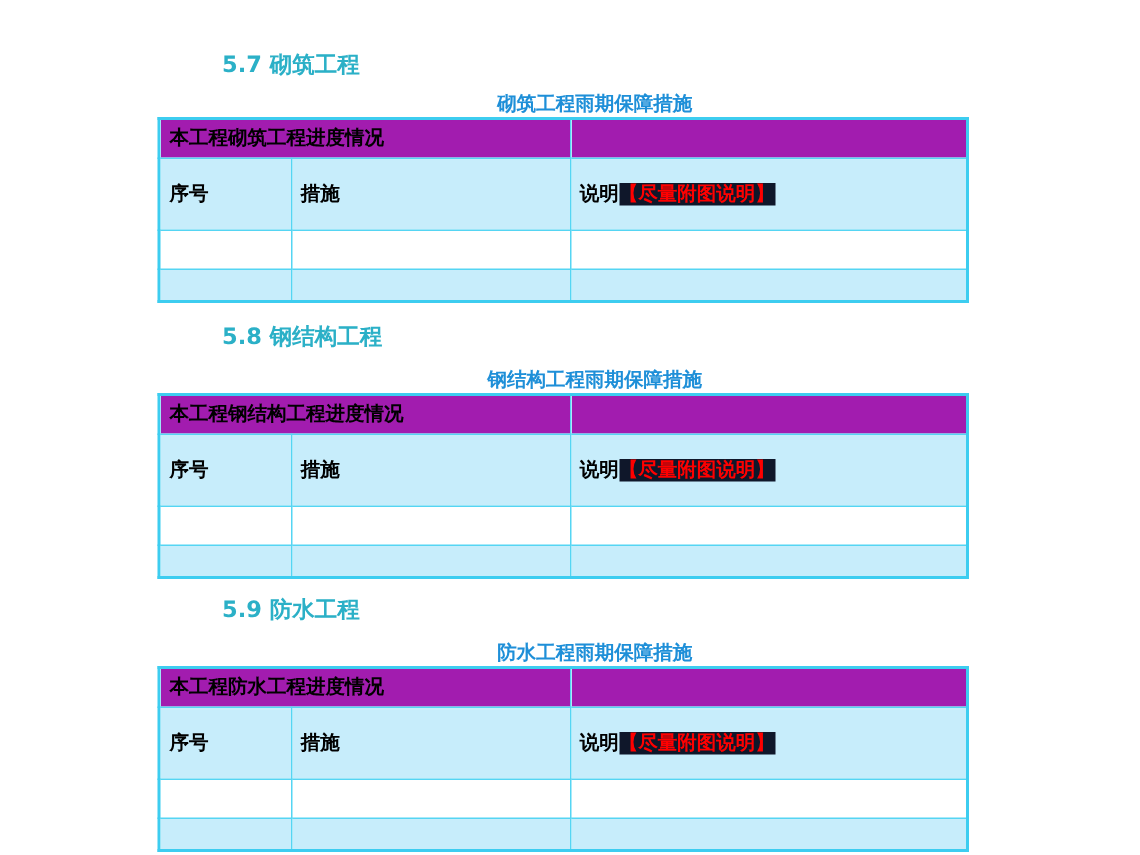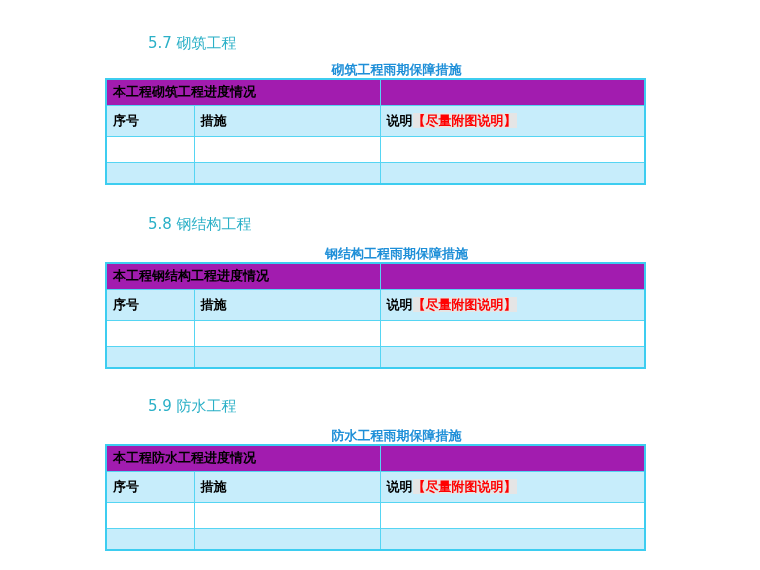--- a/index.html
+++ b/index.html
@@ -13,21 +13,21 @@
     position: relative;
     width: 760px; height: 570px;
     background: #ffffff;
     overflow: hidden;
   }
   .sec-heading {
     position: absolute;
     left: 148px;
     margin: 0;
     font-size: 15px;
-    font-weight: 400;
+    font-weight: 700;
     color: #2bb0c7;
     line-height: 18px;
     white-space: nowrap;
   }
   .tbl-title {
     position: absolute;
     left: 105px;
     width: 583px;
     text-align: center;
     font-size: 13px;
@@ -48,25 +48,25 @@
     border: 1.4px solid #55d5f3;
     font-size: 13px;
     font-weight: 700;
     color: #000000;
     padding: 0 6px;
     vertical-align: middle;
     overflow: hidden;
     white-space: nowrap;
   }
   tr.r1 td { background: #a21caf; height: 26px; }
-  tr.r2 td { background: #c7edfb; height: 31px; }
+  tr.r2 td { background: #c7edfb; height: 48px; }
   tr.r3 td { background: #ffffff; height: 26px; }
   tr.r4 td { background: #c7edfb; height: 22px; }
   .hl {
-    background: #e5e5e5;
+    background: #0f172a;
     color: #ff0000;
   }
   
   #heading-0 { top: 34px; }  #title-0 { top: 62px; }  #table-0 { top: 78px; }
   #heading-1 { top: 215px; text-align: center; } #title-1 { top: 246px; } #table-1 { top: 262px; }
   #heading-2 { top: 397px; } #title-2 { top: 428px; } #table-2 { top: 444px; border-radius: 25px; }
 </style>
 </head>
 <body>
 

